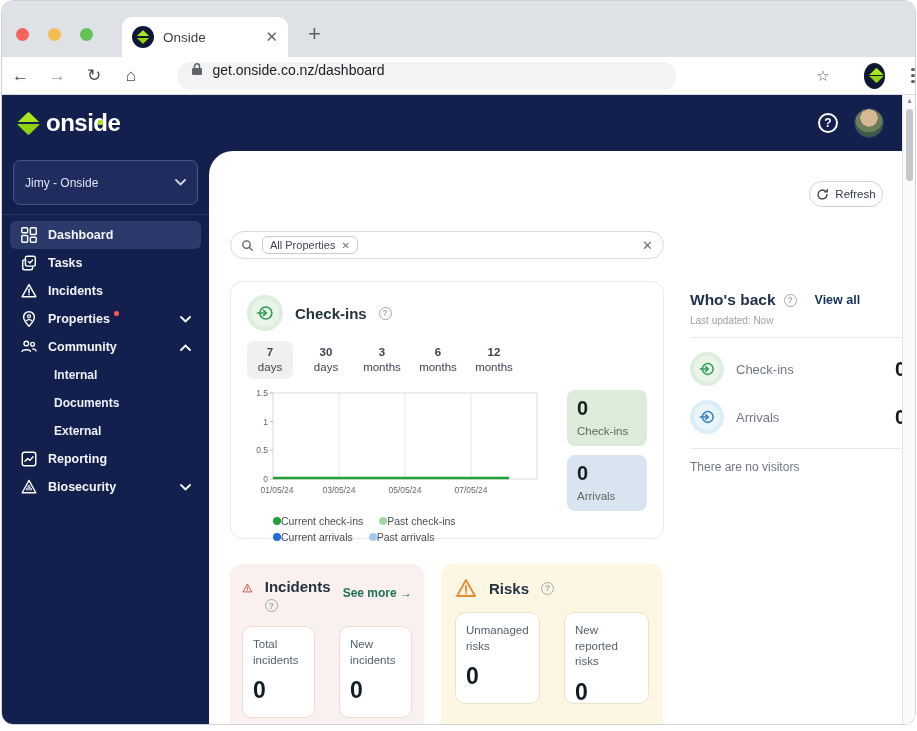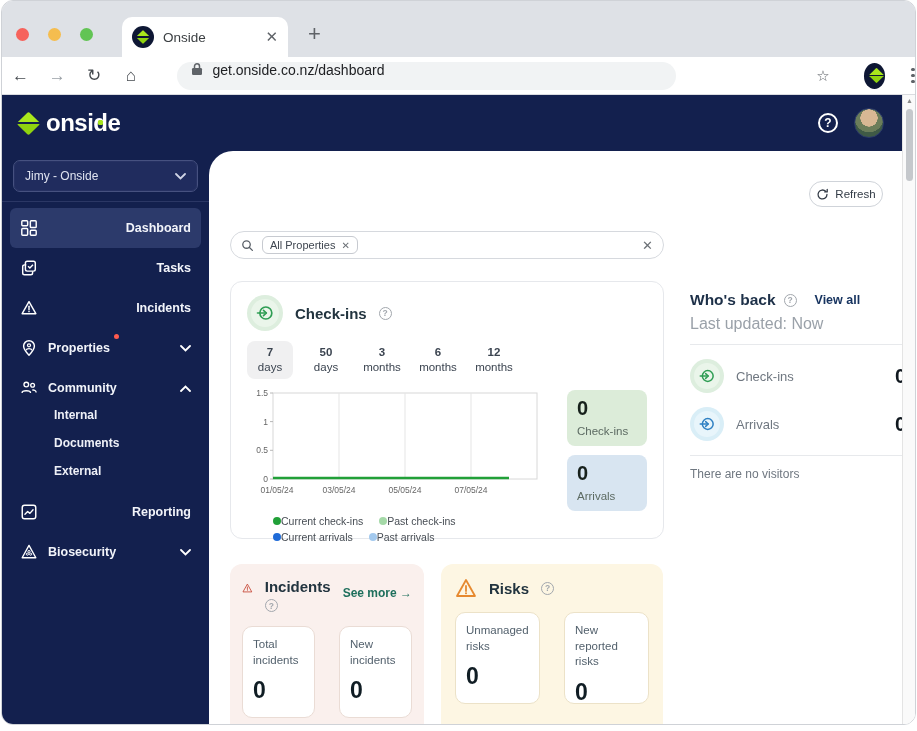--- a/index.html
+++ b/index.html
@@ -38,29 +38,29 @@
   .logo { position:relative; display:flex; align-items:center; gap:9px; }
   .logo-diamond { width:17px; height:17px; transform:rotate(45deg); background:linear-gradient(135deg,#a9e71c 45%,#13204e 45%,#13204e 54%,#8fd30f 54%); border-radius:2px; }
   .logo-word { font-size:24px; font-weight:800; color:#fff; letter-spacing:-0.5px; position:relative; }
   .logo-idot { position:absolute; left:78px; top:11px; width:5px; height:5px; border-radius:1.5px; background:#a6e51d; }
   .navspace { flex:1; }
   .help-nav { width:20px; height:20px; border:2px solid #fff; border-radius:50%; color:#fff; font-size:12px; font-weight:700; display:flex; align-items:center; justify-content:center; margin-right:16px; }
   .avatar { width:30px; height:30px; border-radius:50%; background:radial-gradient(circle at 50% 32%, #d8b894 0 36%, #6b7d5a 37% 60%, #3f5a46 61%); border:1px solid #2b3a6b; }
 
   .appbody { position:absolute; left:0; right:0; top:56px; bottom:0; }
   .sidebar { position:absolute; left:0; top:0; bottom:0; width:207px; color:#eef0f7; }
-  .acct { margin:10px 12px 0; height:30px; border:1px solid #49548125; outline:1px solid #465180; border-radius:6px; background:#202c5e; display:flex; align-items:center; padding:0 10px; font-size:12px; color:#dfe3f0; }
+  .acct { margin:10px 12px 0; height:43px; border:1px solid #49548125; outline:1px solid #465180; border-radius:6px; background:#202c5e; display:flex; align-items:center; padding:0 10px; font-size:12px; color:#dfe3f0; }
   .acct .sp { flex:1; }
   .sdivider { height:1px; background:#2b3765; margin:10px 0 6px; }
-  .sitem { height:40px; margin:0 8px; border-radius:6px; display:flex; align-items:center; gap:10px; padding:0 10px; font-size:12.5px; font-weight:700; color:#f2f4fa;justify-content:space-between; }
+  .sitem { height:28px; margin:0 8px; border-radius:6px; display:flex; align-items:center; gap:10px; padding:0 10px; font-size:12.5px; font-weight:700; color:#f2f4fa; }
   .sitem.sel { background:#2c3a6b; }
   .sitem .sicon { width:18px; height:18px; flex:0 0 auto; display:flex; }
   .sitem .chev { margin-left:auto; display:flex; }
   .reddot { width:5px; height:5px; border-radius:50%; background:#ff5a4e; align-self:flex-start; margin:6px 0 0 -6px; }
-  .ssub { height:28px; padding-left:52px; display:flex; align-items:flex-start; font-size:12px; font-weight:700; color:#eef0f7; }
+  .ssub { height:28px; padding-left:52px; display:flex; align-items:center; font-size:12px; font-weight:700; color:#eef0f7; }
 
   .content { position:absolute; left:207px; right:0; top:0; bottom:0; background:#fff; border-top-left-radius:24px; overflow:hidden; }
   .welcome { position:absolute; left:21px; top:32px; font-size:18px; font-weight:800; color:#1c2b50; }
   .refreshbtn { position:absolute; left:600px; top:30px; width:74px; height:26px; border:1px solid #cfd3d9; border-radius:13px; background:#fff; display:flex; align-items:center; justify-content:center; gap:6px; font-size:11.5px; color:#333b46; }
   .searchbar { position:absolute; left:21px; top:80px; width:434px; height:28px; border:1px solid #d6d9de; border-radius:14px; display:flex; align-items:center; padding:0 10px; gap:8px; }
   .chip { border:1px solid #c7cad0; border-radius:6px; padding:2px 7px; font-size:11px; color:#3f4650; display:flex; gap:6px; align-items:center; }
   .chip .x { color:#6b7076; font-size:10px; }
   .clearx { margin-left:auto; color:#6b7076; font-size:13px; }
 
   .card { position:absolute; border-radius:12px; }
@@ -87,21 +87,21 @@
   .statbox .l { font-size:11.5px; color:#5c6a62; margin-top:5px; }
   .legend { margin:2px 0 0 26px; font-size:10.5px; color:#474d54; }
   .legend .lrow { display:flex; gap:16px; margin-top:4px; }
   .litem { display:flex; align-items:center; }
   .ldot { width:8px; height:8px; border-radius:50%; }
 
   .whos { position:absolute; left:481px; top:140px; width:218px; }
   .wh-head { display:flex; align-items:center; gap:8px; }
   .wh-title { font-size:15.5px; font-weight:800; color:#1d3048; }
   .viewall { margin-left:10px; font-size:12.5px; font-weight:800; color:#16335f; }
-  .lastupd { font-size:16px; color:#9aa1a9; margin-top:6px; }
+  .lastupd { font-size:10px; color:#9aa1a9; margin-top:6px; }
   .whr { border:none; border-top:1px solid #e7e9ec; margin:11px 0; }
   .wrow { display:flex; align-items:center; gap:12px; margin-bottom:8px; height:40px; }
   .wrow .wl { font-size:13px; color:#6f7780; flex:1; }
   .wrow .wv { font-size:20px; font-weight:800; color:#10181f; margin-right:2px; }
   .novisitors { font-size:12px; color:#6f7780; margin-top:10px; }
 
   .incidents { left:21px; top:413px; width:194px; height:180px; background:#faf0ed; padding:14px 12px; }
   .risks { left:232px; top:413px; width:222px; height:180px; background:#fdf6e3; padding:14px 14px; }
   .al-head { display:flex; align-items:flex-start; gap:12px; }
   .al-titlecol { display:flex; flex-direction:column; gap:4px; }
@@ -312,21 +312,21 @@
                       <path d="M10.2 8.8 13.6 12l-3.4 3.2" fill="none" stroke="#2e9d53" stroke-width="2" stroke-linecap="round" stroke-linejoin="round"></path>
                     </svg>
                   </span>
                 </span>
               <span class="ci-title">Check-ins</span>
               <span class="q">?</span>
             </div>
 
             <div class="ptabs">
               <div class="ptab sel"><b>7</b><br><span>days</span></div>
-              <div class="ptab"><b>50</b><br><span>days</span></div>
+              <div class="ptab"><b>30</b><br><span>days</span></div>
               <div class="ptab"><b>3</b><br><span>months</span></div>
               <div class="ptab"><b>6</b><br><span>months</span></div>
               <div class="ptab"><b>12</b><br><span>months</span></div>
             </div>
 
             <div class="chartrow">
               <svg width="300" height="118" viewBox="0 0 300 118">
                 <rect x="26" y="6" width="264" height="86" fill="#fff" stroke="#d8d8d8"></rect>
                 <line x1="92" y1="6" x2="92" y2="92" stroke="#e5e5e5"></line>
                 <line x1="158" y1="6" x2="158" y2="92" stroke="#e5e5e5"></line>

